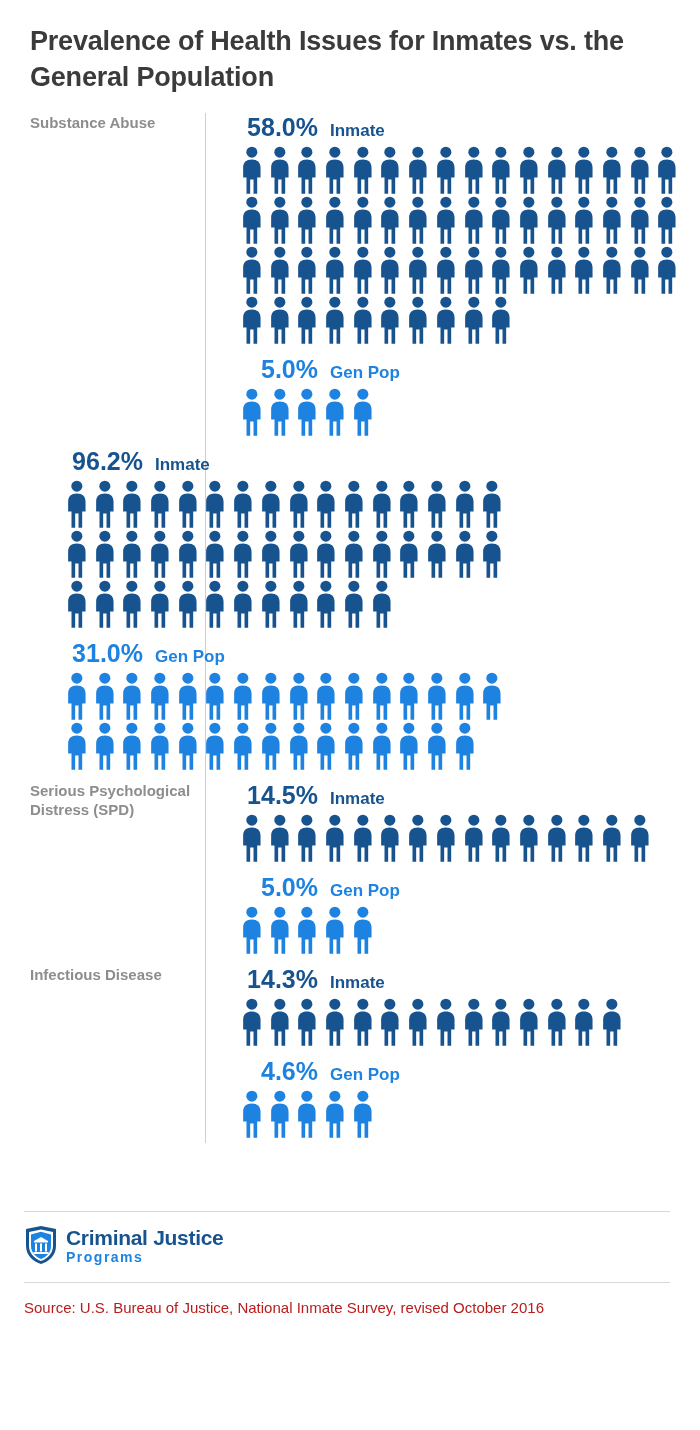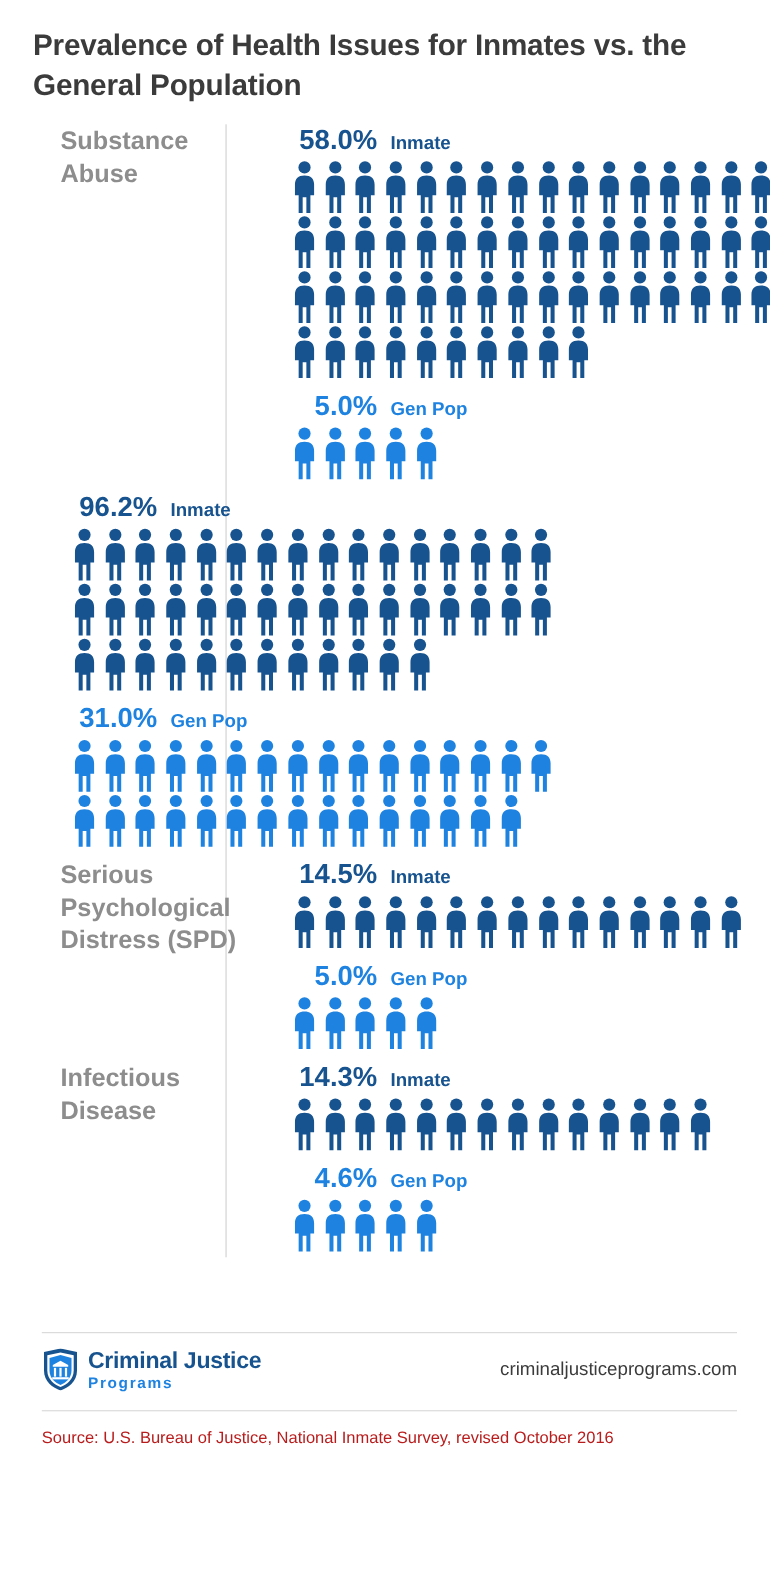--- a/index.html
+++ b/index.html
@@ -42,26 +42,25 @@
   }
   .group {
     position: relative;
     display: flex;
     align-items: flex-start;
   }
   .group-label {
     width: 175px;
     box-sizing: border-box;
     padding-right: 14px;
-    font-size: 23px;
+    font-size: 15px;
     font-weight: bold;
     line-height: 1.28;
     color: #8d8d8d;
     flex: 0 0 175px;
-    margin-left: 25px;
   }
   .group-body {
     flex: 1 1 auto;
     padding-left: 33px;
     box-sizing: border-box;
   }
   .series {
     margin-bottom: 10px;
   }
   .series-head {
@@ -92,21 +91,21 @@
   .fig {
     display: inline-block;
     width: 27.7px;
     height: 50px;
     vertical-align: top;
   }
   .fig svg { display: block; }
 
   .footer {
     position: absolute;
-    left: 38px;
+    left: 24px;
     right: 30px;
     bottom: 22px;
   }
   .footer-top {
     display: flex;
     align-items: center;
     justify-content: space-between;
     border-top: 1px solid #d8d8d8;
     padding-top: 14px;
   }
@@ -780,18 +779,17 @@
             <rect x="16" y="17.5" width="2" height="8" fill="#ffffff"></rect>
             <rect x="21" y="17.5" width="2" height="8" fill="#ffffff"></rect>
             <rect x="9.5" y="26" width="15" height="2" fill="#ffffff"></rect>
           </svg>
         </div>
         <div class="logo-text">
           <div class="logo-line1">Criminal Justice</div>
           <div class="logo-line2">Programs</div>
         </div>
       </div>
-      <div class="site-url">criminaljusticeprograms.com</div>
     </div>
     <div class="source">Source: U.S. Bureau of Justice, National Inmate Survey, revised October 2016</div>
   </div>
 
 </div>
 
 </body></html>

